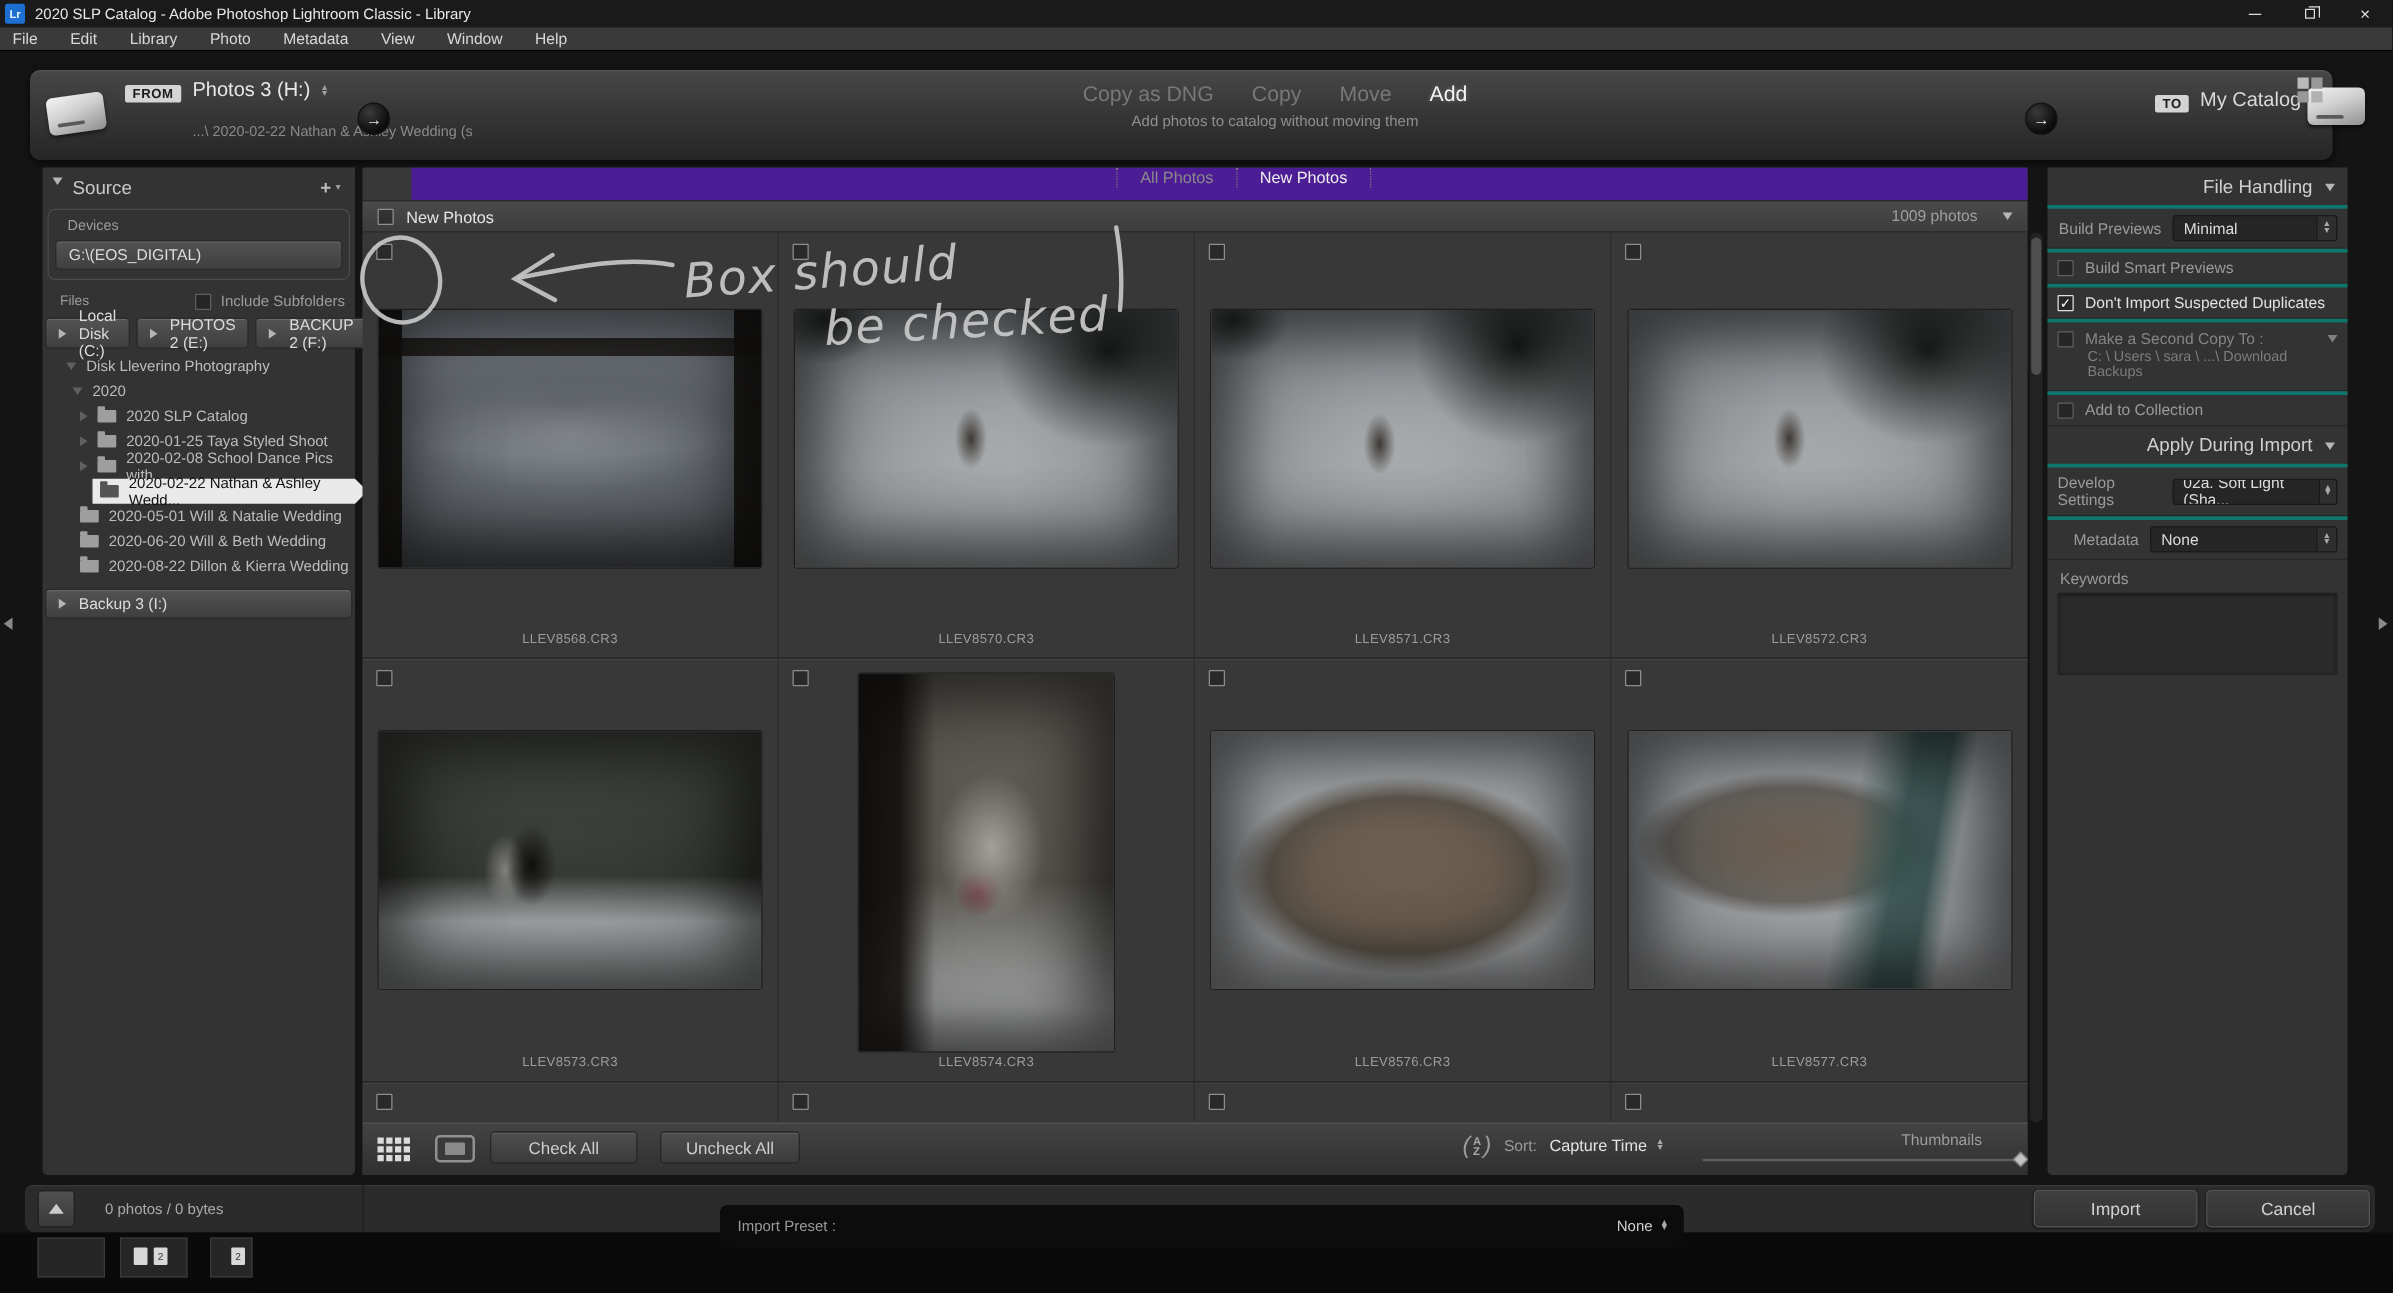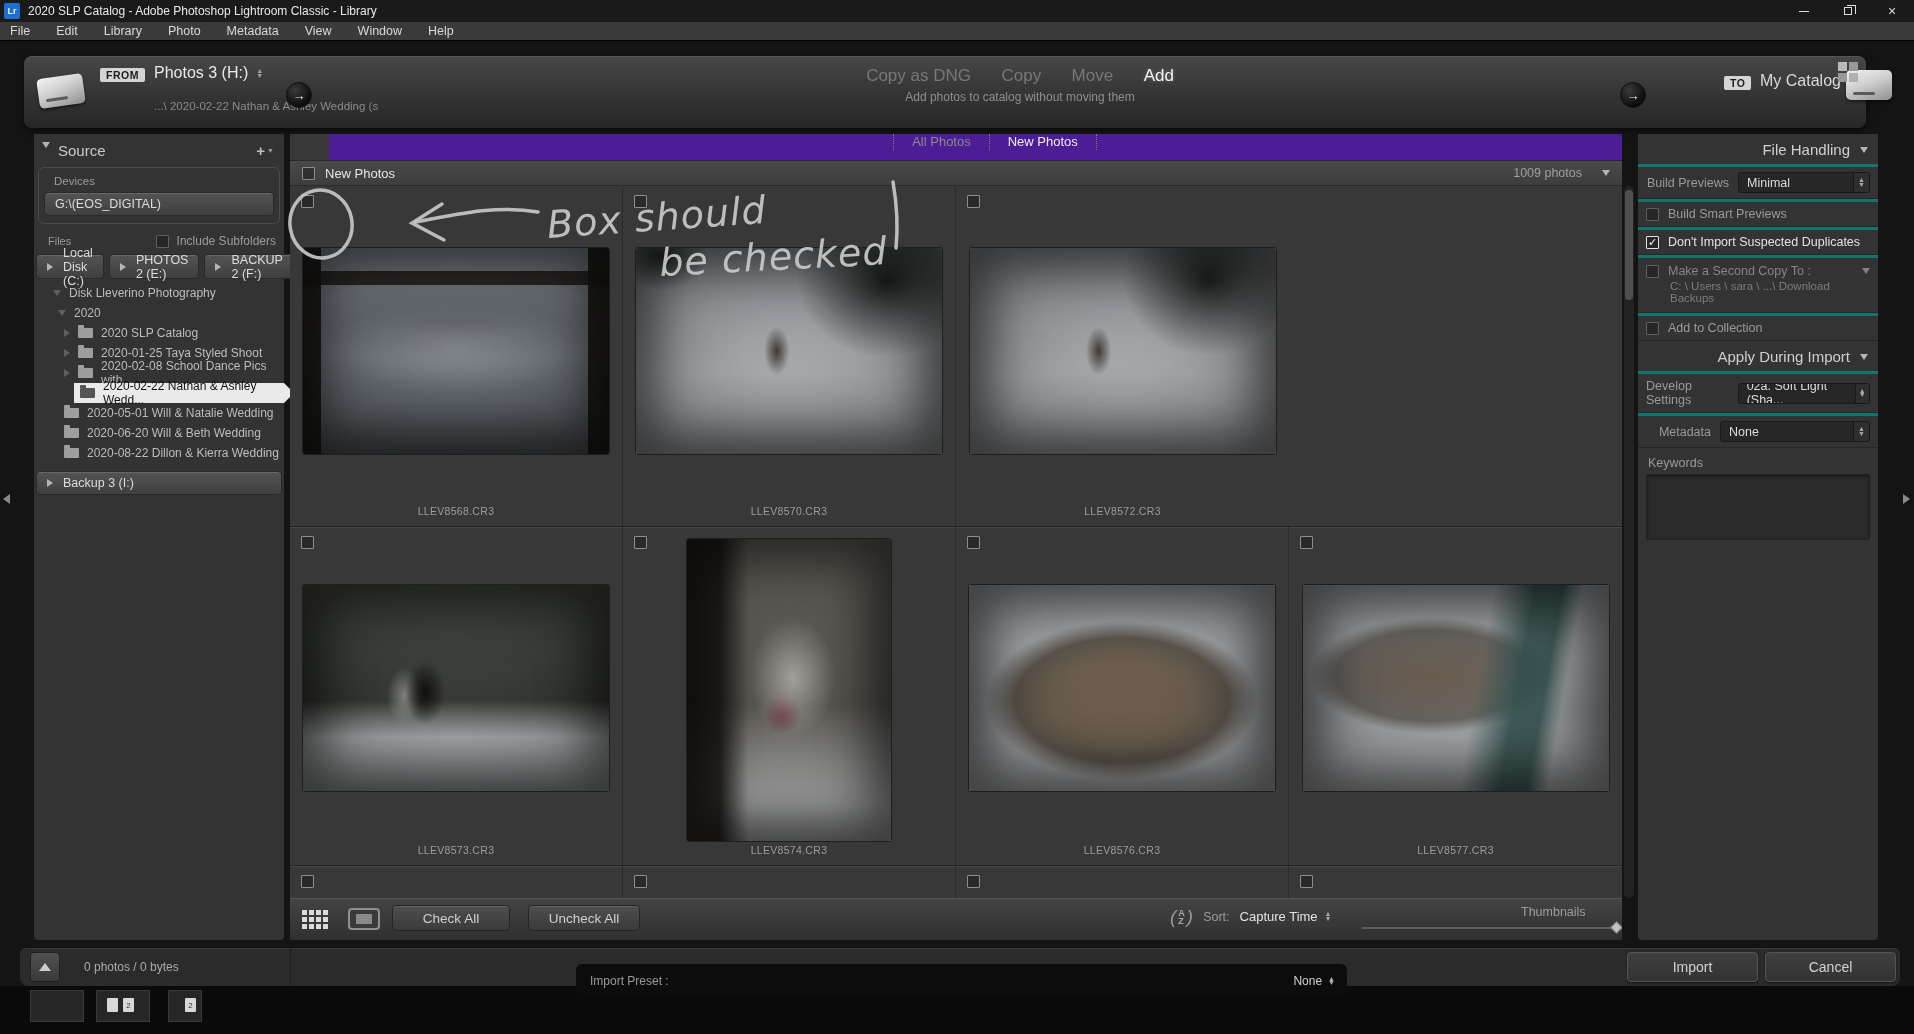--- a/index.html
+++ b/index.html
@@ -411,20 +411,25 @@
         <div class="thumb land p1"></div>
         <div class="fname">LLEV8568.CR3</div>
       </div>
       <div class="cell">
         <span class="cb"></span>
         <div class="thumb land p2"></div>
         <div class="fname">LLEV8570.CR3</div>
       </div>
       <div class="cell">
         <span class="cb"></span>
+        <div class="thumb land p3"></div>
+        <div class="fname">LLEV8571.CR3</div>
+      </div>
+      <div class="cell">
+        <span class="cb"></span>
         <div class="thumb land p4"></div>
         <div class="fname">LLEV8572.CR3</div>
       </div>
     </div>
 
     <div class="grid-row row2">
       <div class="cell">
         <span class="cb"></span>
         <div class="thumb land p5"></div>
         <div class="fname">LLEV8573.CR3</div>

